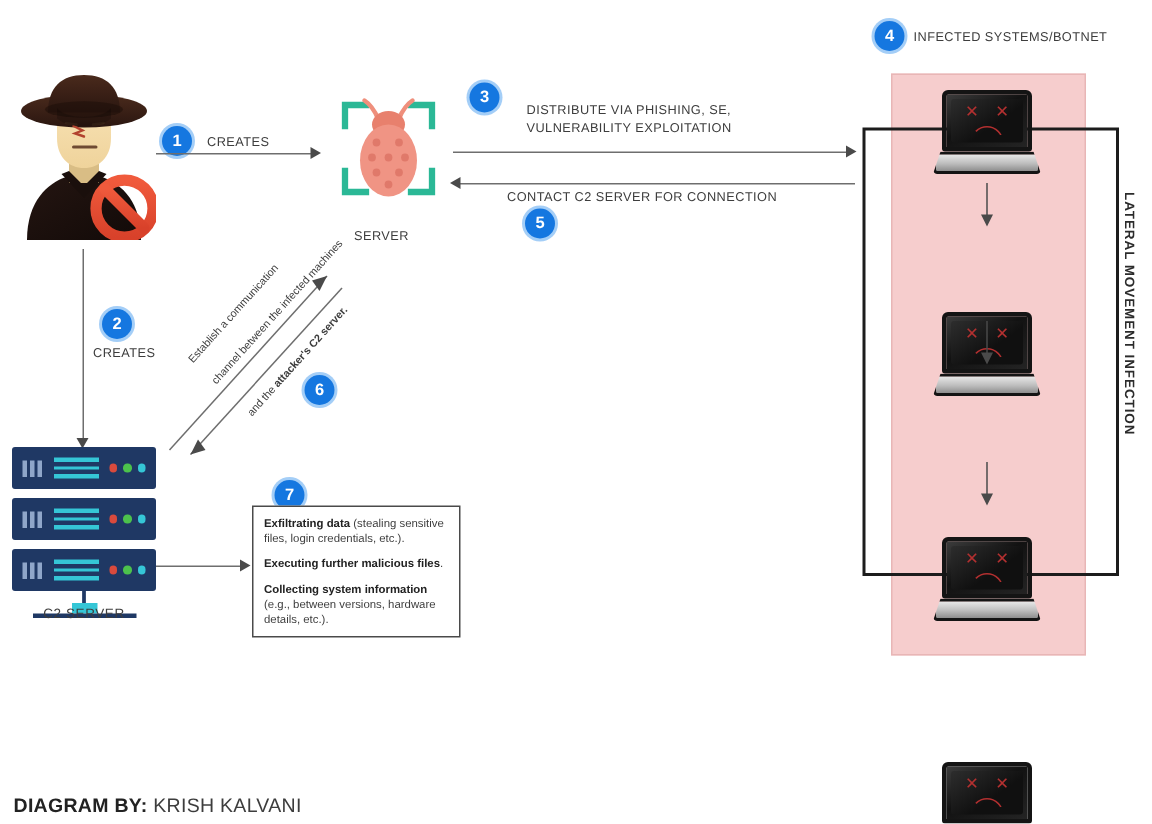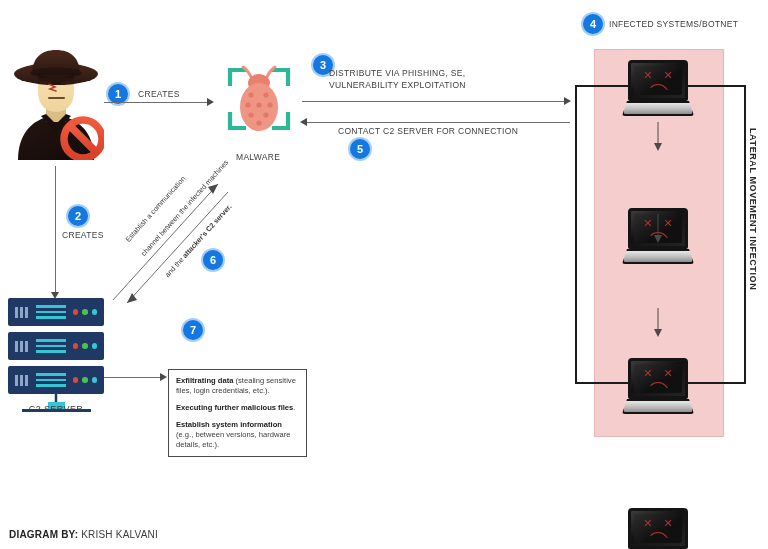--- a/index.html
+++ b/index.html
@@ -65,21 +65,21 @@
            padding:6px 7px;font-size:7.6px;line-height:1.32;color:#3d3d3d;}
   .infobox p{margin:0 0 7px 0;}
   .infobox p:last-child{margin-bottom:0;}
   .infobox b{color:#222;}
 
   
   .vlabel{font-size:9px;font-weight:bold;letter-spacing:.6px;color:#2b2b2b;
           writing-mode:vertical-rl;text-orientation:mixed;white-space:nowrap;}
   .diag{font-size:7.2px;color:#3d3d3d;line-height:1.45;white-space:pre-line;}
 
-  .credit{font-size:10px;color:#3d3d3d;letter-spacing:.2px;text-align:center;}
+  .credit{font-size:13px;color:#3d3d3d;letter-spacing:.2px;text-align:center;}
   .credit b{color:#222;}
 </style>
 </head>
 <body>
 
 <div class="abs hacker" style="left:8px;top:48px;">
   <svg viewBox="0 0 96 112" width="96" height="112">
     <defs>
       <linearGradient id="hatg" x1="0" y1="0" x2="0" y2="1">
         <stop offset="0" stop-color="#4a2a1c"></stop>
@@ -153,24 +153,24 @@
         <circle cx="44" cy="33" r="2.6"></circle>
       <circle cx="26" cy="43" r="2.6"></circle>
         <circle cx="37" cy="43" r="2.6"></circle>
         <circle cx="48" cy="43" r="2.6"></circle>
       <circle cx="29" cy="53" r="2.6"></circle>
         <circle cx="44" cy="53" r="2.6"></circle>
       <circle cx="37" cy="61" r="2.6"></circle>
     </g>
   </svg>
 </div>
-<div class="abs cap-up" style="left:236px;top:152px;">MALWARE</div>
+<div class="abs cap-up" style="left:236px;top:152px;">SERVER</div>
 
 <div class="abs badge" style="left:313px;top:55px;">3</div>
-<div class="abs cap-up" style="left:329px;top:68px;">DISTRIBUTE VIA PHISHING, SE,
+<div class="abs cap-up" style="left:351px;top:68px;">DISTRIBUTE VIA PHISHING, SE,
 VULNERABILITY EXPLOITATION</div>
 <div class="abs hline" style="left:302px;top:101px;width:265px;"></div>
 <div class="abs arrow-r" style="left:564px;top:97px;"></div>
 
 <div class="abs hline" style="left:305px;top:122px;width:265px;"></div>
 <div class="abs arrow-l" style="left:300px;top:118px;"></div>
 <div class="abs cap-up" style="left:338px;top:126px;">CONTACT C2 SERVER FOR CONNECTION</div>
 <div class="abs badge" style="left:350px;top:139px;">5</div>
 
 <div class="abs vline" style="left:55px;top:166px;height:128px;"></div>
@@ -250,29 +250,29 @@
     <rect x="40" y="8" width="17" height="7" fill="#35c6d6"></rect>
     <rect x="14" y="15" width="69" height="3" fill="#1f3864"></rect>
   </svg>
 </div>
 <div class="abs c2label" style="left:-9px;top:404px;">C2 SERVER</div>
 
 <div class="abs hline" style="left:104px;top:377px;width:58px;"></div>
 <div class="abs arrow-r" style="left:160px;top:373px;"></div>
 <div class="abs badge" style="left:183px;top:320px;">7</div>
 
-<div class="abs infobox" style="left:168px;top:337px;margin-top:32px;">
+<div class="abs infobox" style="left:168px;top:337px;">
   <p>
     <b>Exfiltrating data</b><span> (stealing sensitive files, login credentials, etc.).</span>
   </p>
   <p>
     <b>Executing further malicious files</b><span>.</span>
   </p>
   <p>
-    <b>Establish system information</b><span> (e.g., between versions, hardware details, etc.).</span>
+    <b>Collecting system information</b><span> (e.g., between versions, hardware details, etc.).</span>
   </p>
 </div>
 
 <div class="abs badge" style="left:583px;top:14px;">4</div>
 <div class="abs cap-up" style="left:609px;top:19px;font-weight:normal;">INFECTED SYSTEMS/BOTNET</div>
 
 <div class="abs pinkpanel" style="left:594px;top:49px;width:128px;height:386px;"></div>
 
 <div class="abs blackbox" style="left:575px;top:85px;width:167px;height:295px;"></div>
 

